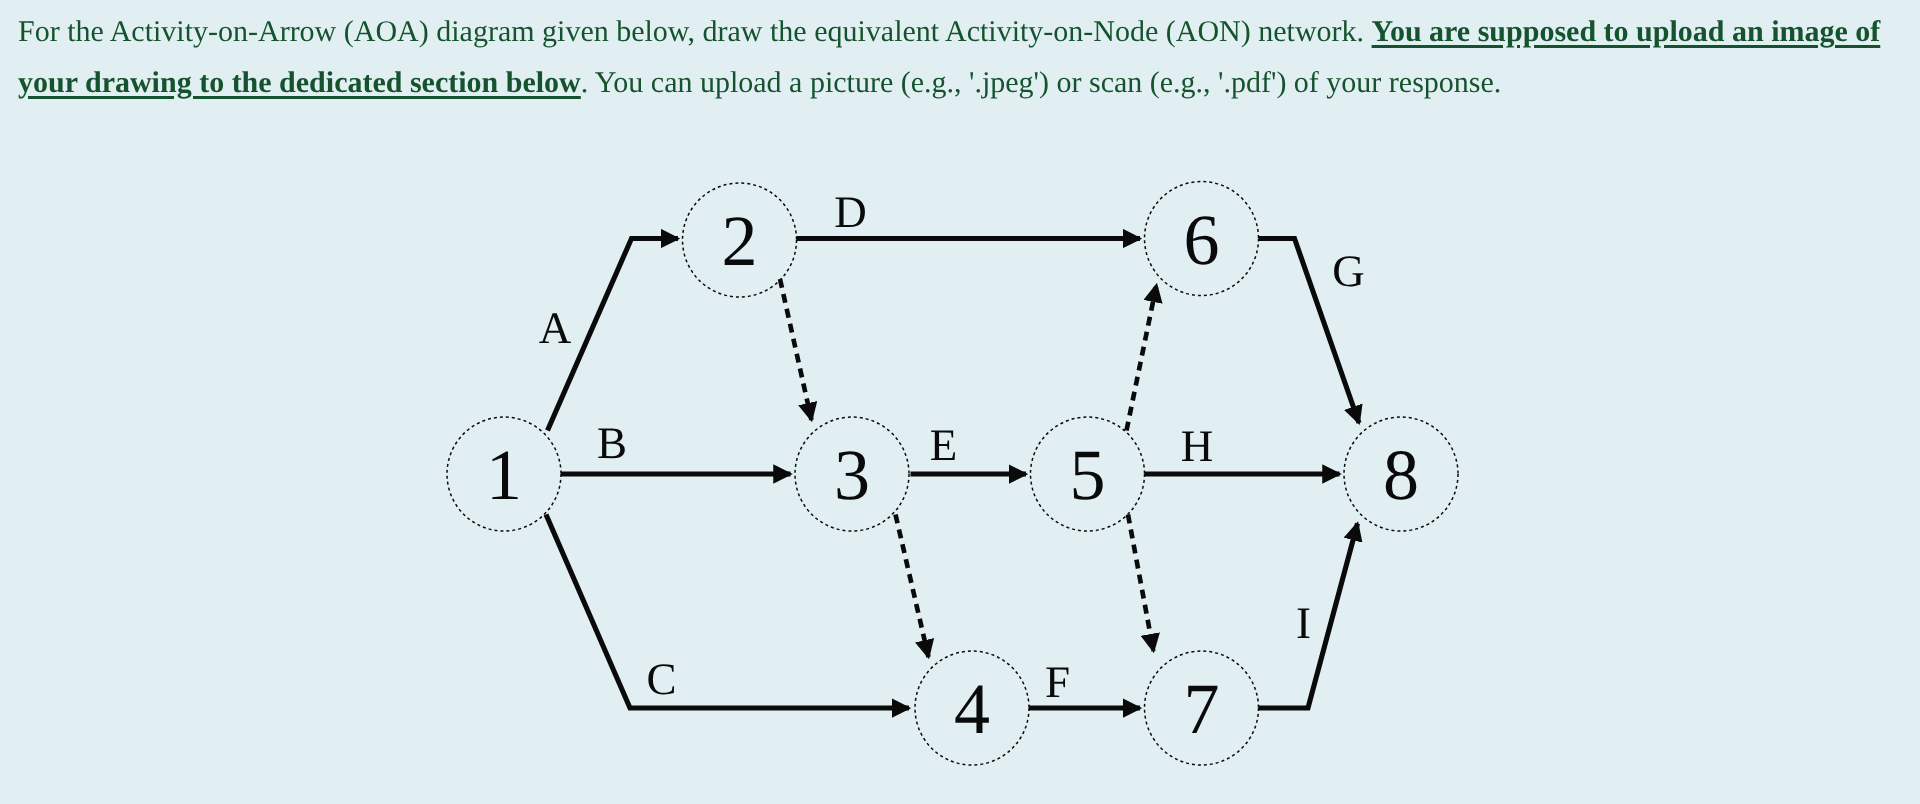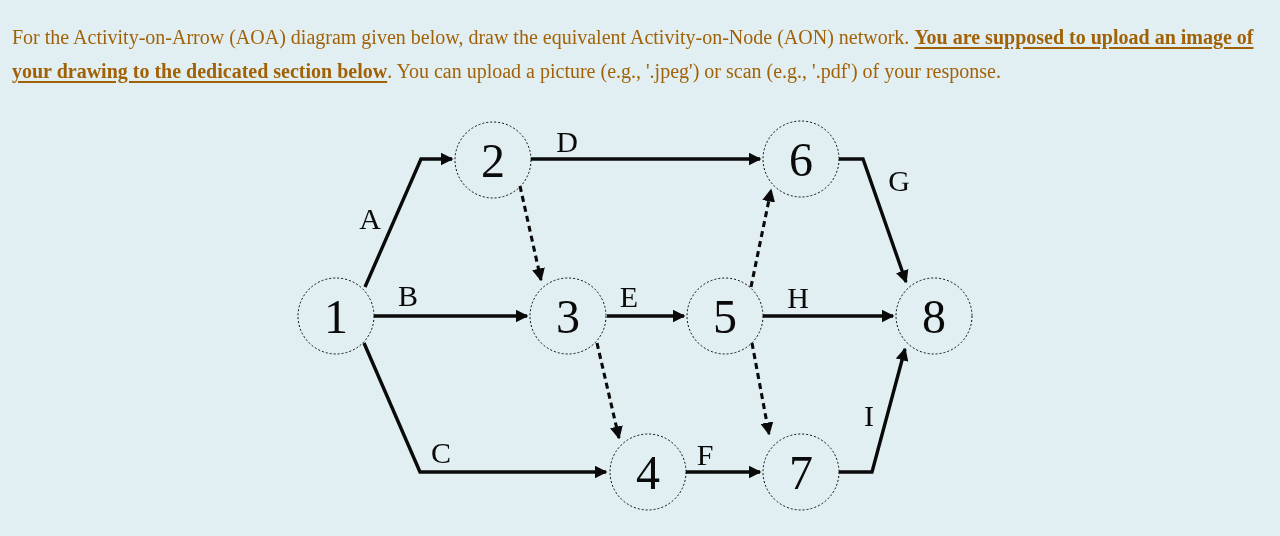--- a/index.html
+++ b/index.html
@@ -56,21 +56,21 @@
   .edge-label {
     font-family: "Liberation Serif", serif;
     font-size: 30px;
     text-anchor: middle;
   }
 </style>
 </head>
 <body style="background: rgb(226, 239, 242);">
 
 <div class="page" style="background: rgb(226, 239, 242);">
-  <p class="question" style="color: #a16207; margin-top: 16px;"><span>For the Activity-on-Arrow (AOA) diagram given below, draw the equivalent Activity-on-Node (AON) network. </span><span class="bu">You are supposed to upload an image of your drawing to the dedicated section below</span><span>. You can upload a picture (e.g., '.jpeg') or scan (e.g., '.pdf') of your response.</span></p>
+  <p class="question" style="color: #14532d;"><span>For the Activity-on-Arrow (AOA) diagram given below, draw the equivalent Activity-on-Node (AON) network. </span><span class="bu">You are supposed to upload an image of your drawing to the dedicated section below</span><span>. You can upload a picture (e.g., '.jpeg') or scan (e.g., '.pdf') of your response.</span></p>
   <svg id="diagram" class="diagram-svg" viewBox="0 0 1280 536">
       <defs>
         <marker id="ah" viewBox="0 0 13 13" refX="11.5" refY="6.5" markerWidth="13" markerHeight="13" markerUnits="userSpaceOnUse" orient="auto">
           <path d="M0,0 L13,6.5 L0,13 Z" fill="#0a0a0a"></path>
         </marker>
       </defs>
       <polyline points="520,186 541,280" class="dummy-edge" stroke="#0a0a0a" marker-end="url(#ah)"></polyline>
       <polyline points="597,343 619,438" class="dummy-edge" stroke="#0a0a0a" marker-end="url(#ah)"></polyline>
       <polyline points="751,287 771,190" class="dummy-edge" stroke="#0a0a0a" marker-end="url(#ah)"></polyline>
       <polyline points="752,343 769,434" class="dummy-edge" stroke="#0a0a0a" marker-end="url(#ah)"></polyline>

